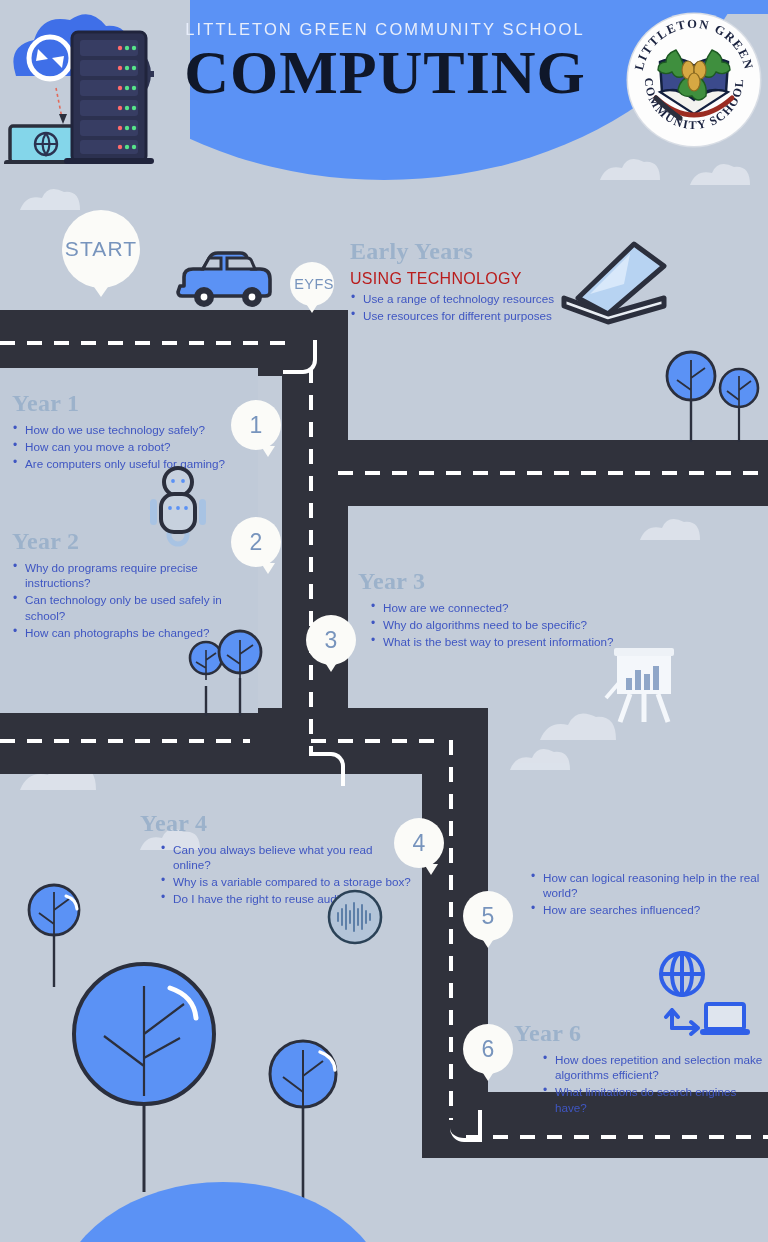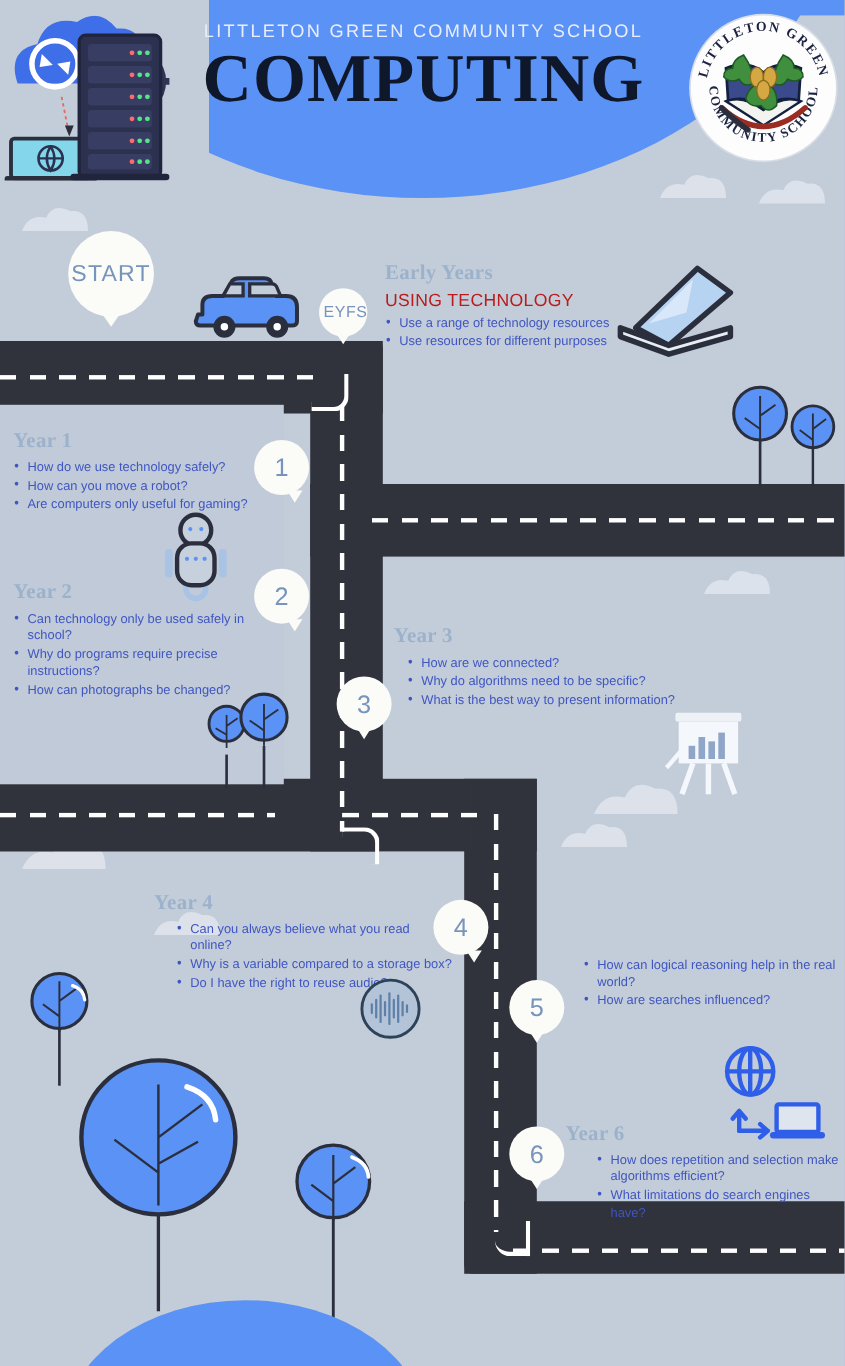--- a/index.html
+++ b/index.html
@@ -27,21 +27,21 @@
 
   
   .road{position:absolute;background:#30323c;}
   .dash-h{position:absolute;height:4px;
      background:repeating-linear-gradient(to right,#ffffff 0 15px,transparent 15px 27px);}
   .dash-v{position:absolute;width:4px;
      background:repeating-linear-gradient(to bottom,#ffffff 0 15px,transparent 15px 27px);}
   .dash-corner{position:absolute;border:4px solid #fff;border-top:none;border-left:none;}
 
   
-  .yr-title{font-family:"Liberation Serif",serif;font-weight:700;font-size:19px;color:#9cb2cb;
+  .yr-title{font-family:"Liberation Serif",serif;font-weight:700;font-size:24px;color:#9cb2cb;
      letter-spacing:.3px;margin:0 0 5px 0;}
   .yr-sub{font-size:16px;color:#b91c1c;letter-spacing:.3px;margin:0 0 3px 0;}
   ul.qs{margin:0;padding:0;list-style:none;}
   ul.qs li{position:relative;padding-left:13px;font-size:11.7px;line-height:15.4px;
      color:#3f56c2;margin-bottom:1.5px;}
   ul.qs li:before{content:"\2022";position:absolute;left:1px;top:-1px;font-size:12px;color:#3f56c2;}
 
   .block{position:absolute;}
 
   
@@ -252,22 +252,22 @@
       <circle cx="41" cy="14" r="1.9" fill="#5b92f5"></circle>
     <rect x="19" y="27" width="34" height="38" rx="13" fill="#c7d1de" stroke="#2b2f3d" stroke-width="4"></rect>
     <circle cx="28" cy="41" r="1.9" fill="#5b92f5"></circle>
       <circle cx="36" cy="41" r="1.9" fill="#5b92f5"></circle>
       <circle cx="44" cy="41" r="1.9" fill="#5b92f5"></circle>
   </svg>
 
   <div class="block" style="left:12px;top:528px;width:230px;">
     <div class="yr-title">Year 2</div>
     <ul class="qs">
+      <li>Why do programs require precise instructions?</li>
       <li>Can technology only be used safely in school?</li>
-      <li>Why do programs require precise instructions?</li>
       <li>How can photographs be changed?</li>
     </ul>
   </div>
   <div class="pin pr" style="left:231px;top:517px;">
     <span>2</span>
   </div>
 
   <svg class="deco" style="left:178px;top:630px;width:90px;height:86px">
     <line x1="28" y1="56" x2="28" y2="86" stroke="#2b2f3d" stroke-width="2.4"></line>
     <path d="M28 28 m-16 0 a16 16 0 1 1 32 0 a16 16 0 1 1 -32 0" fill="#5b92f5" stroke="#2b2f3d" stroke-width="2.6"></path>

